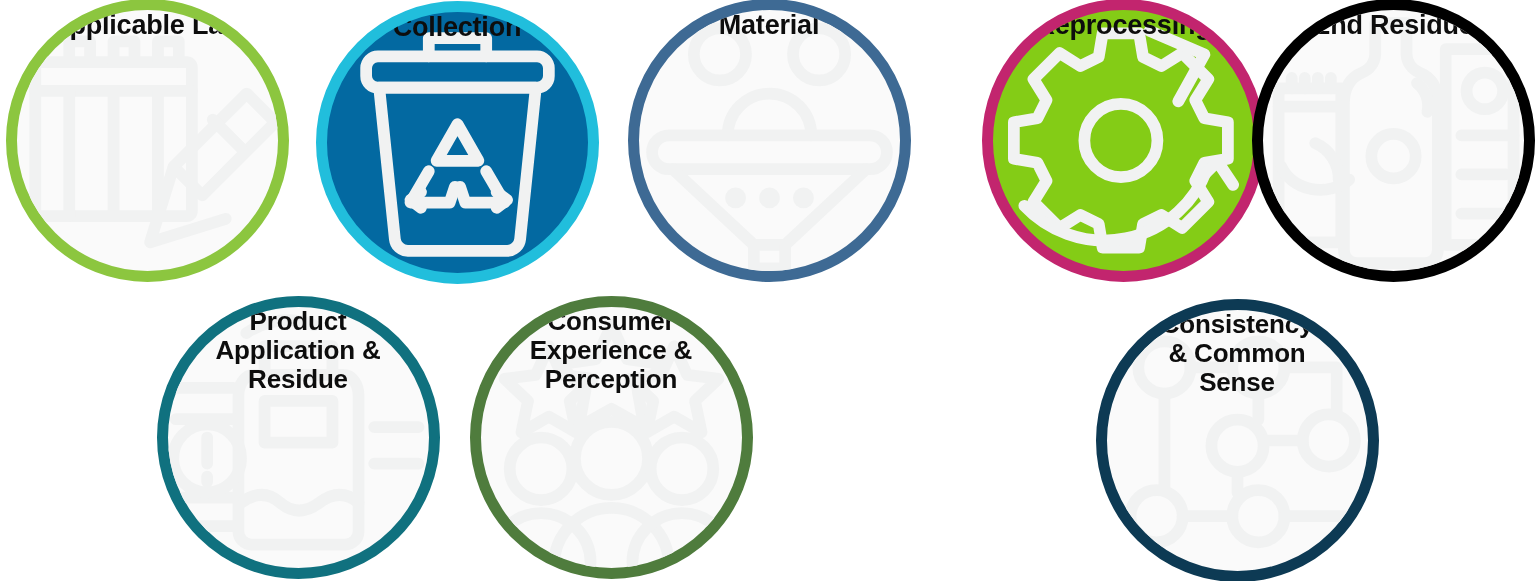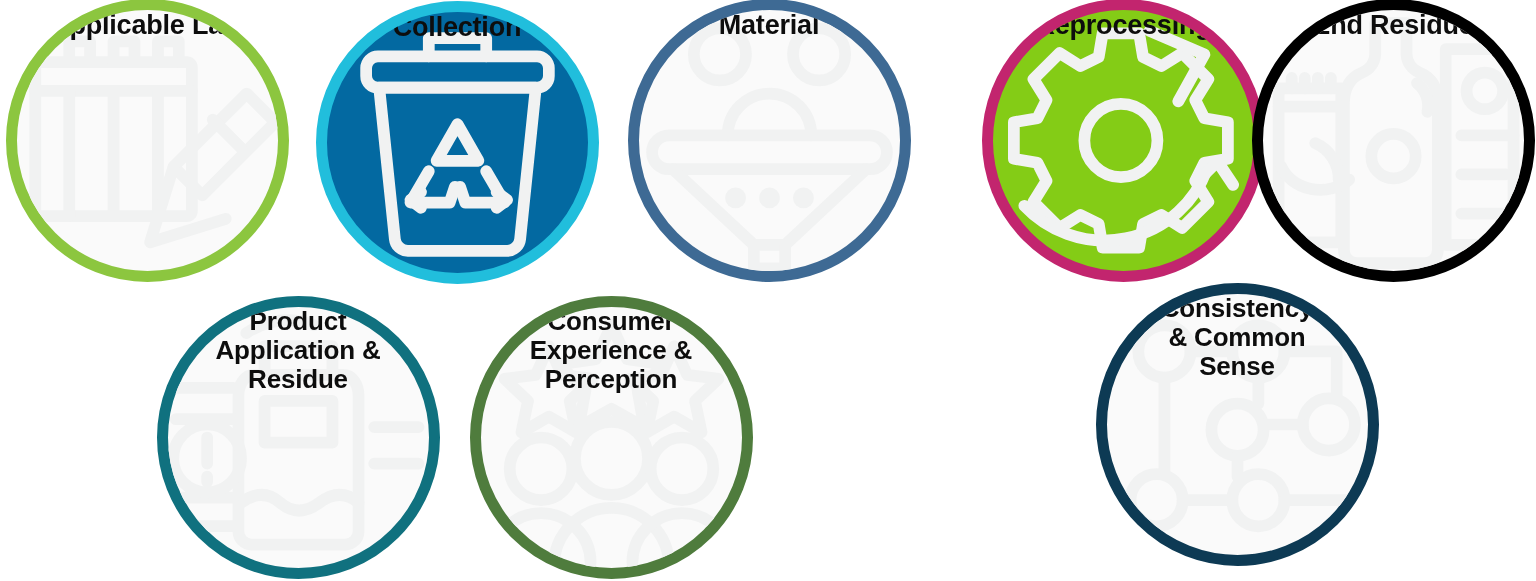--- a/index.html
+++ b/index.html
@@ -183,21 +183,21 @@
     <path d="M30 100 v20 M30 130 v4"></path>
     <path d="M60 20 q24 -16 52 -6"></path>
     <path d="M158 92 h34 M158 120 h34"></path>
   </g>
         </svg>
       </div>
       <div class="circle-label" style="font-size: 26px; color: rgb(13, 13, 13);">Product
 Application &amp;
 Residue</div>
     </div>
-    <div class="circle" style="width: 283px; height: 283px; left: 1095.5px; top: 283px; border-width: 11px; border-color: rgb(13, 58, 84); background: rgb(250, 250, 250);">
+    <div class="circle" style="width: 283px; height: 283px; left: 1095.5px; top: 299px; border-width: 11px; border-color: rgb(13, 58, 84); background: rgb(250, 250, 250);">
       <div class="circle-watermark">
         <svg viewBox="0 0 200 200" xmlns="http://www.w3.org/2000/svg">
           <g fill="none" stroke="#f1f2f2" stroke-width="9" stroke-linecap="round" stroke-linejoin="round">
     <circle cx="44" cy="44" r="20"></circle>
     <circle cx="116" cy="44" r="20"></circle>
     <circle cx="170" cy="100" r="20"></circle>
     <circle cx="100" cy="104" r="20"></circle>
     <circle cx="38" cy="158" r="20"></circle>
     <circle cx="116" cy="158" r="20"></circle>
     <path d="M64 44 H96"></path>

